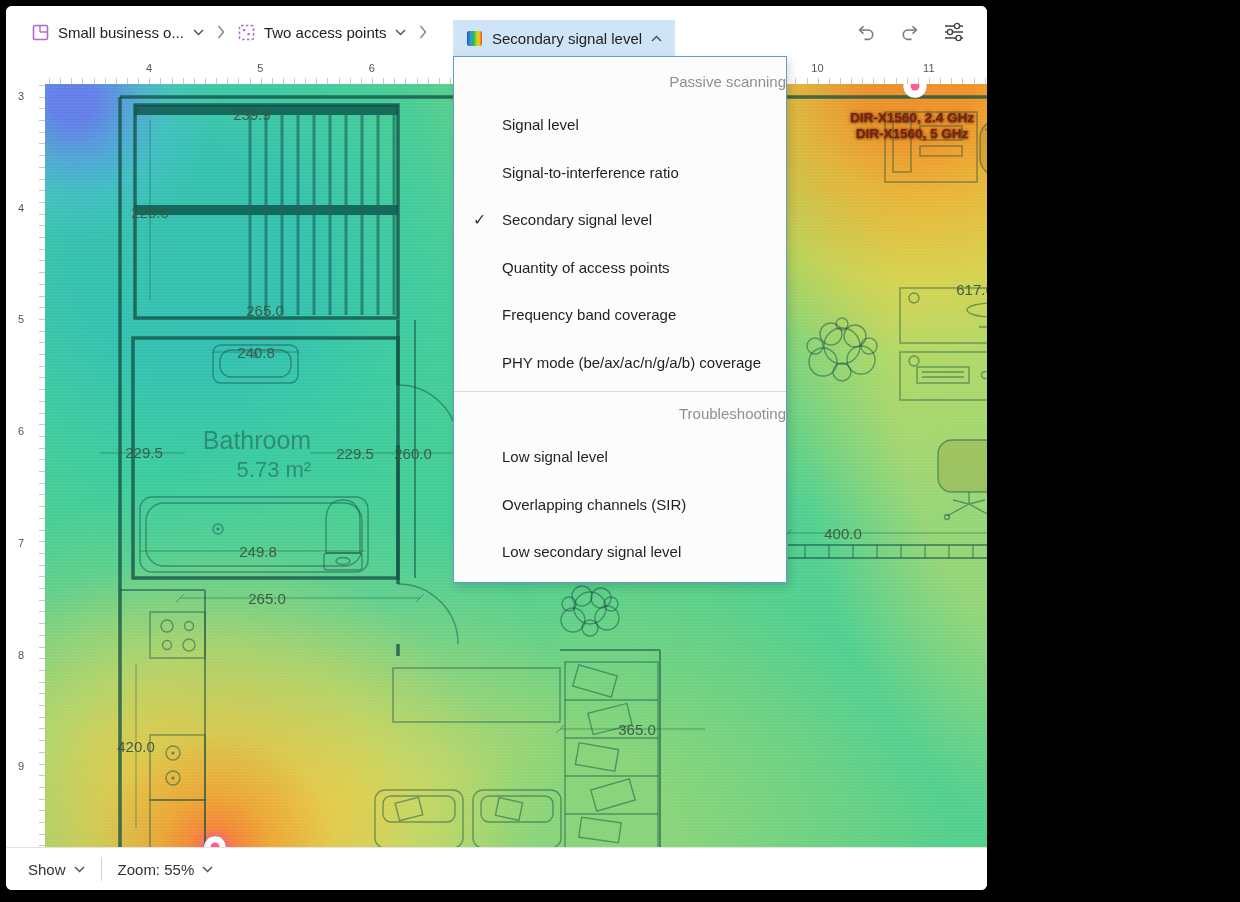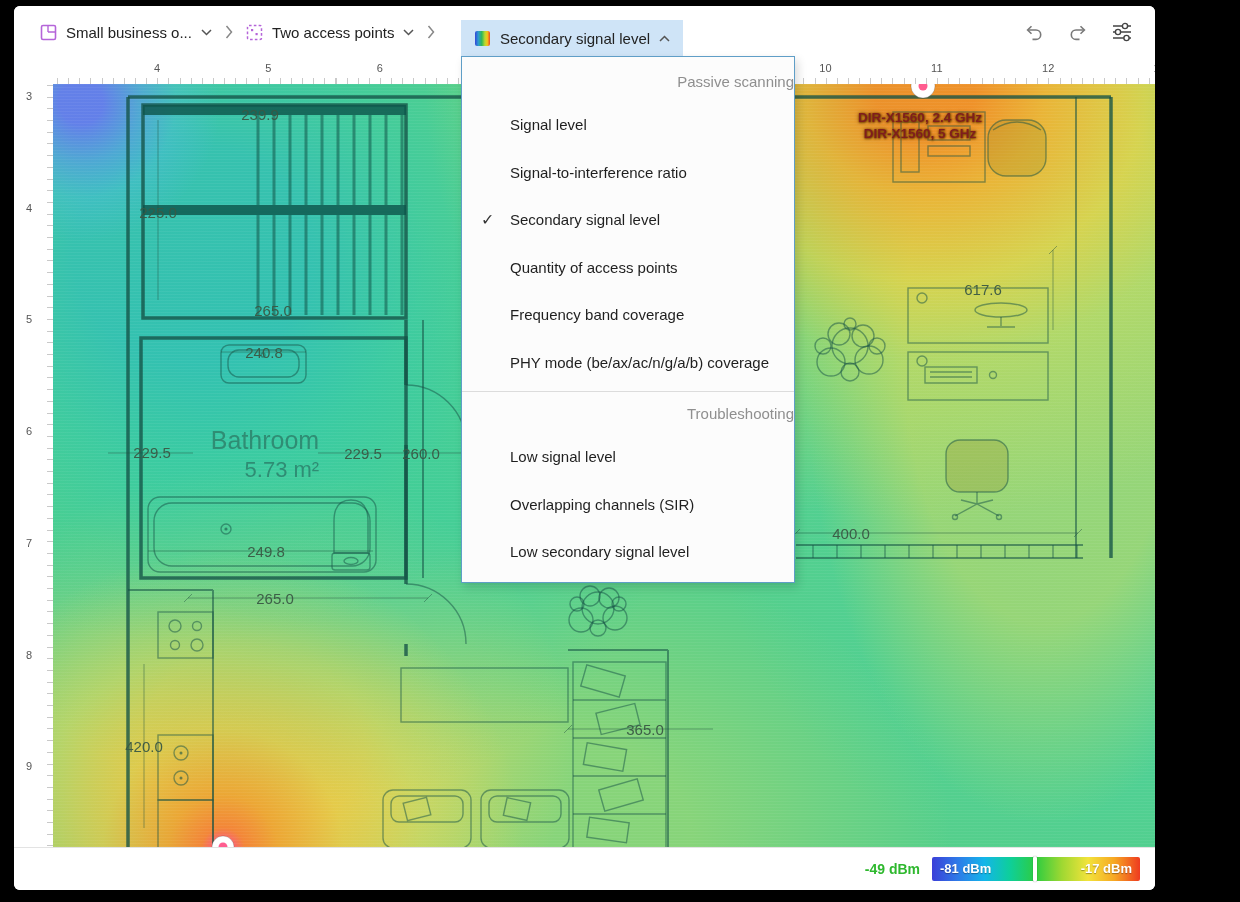--- a/index.html
+++ b/index.html
@@ -1,17 +1,17 @@
 <!DOCTYPE html>
 <html><head>
 <meta charset="utf-8">
 <style>
   html,body{margin:0;padding:0;width:1240px;height:902px;background:#000;overflow:hidden;
     font-family:"Liberation Sans",sans-serif;-webkit-font-smoothing:antialiased;}
-  .app{position:absolute;left:6px;top:6px;width:1141px;height:884px;background:#fff;border-radius:6px;overflow:hidden;margin-left:8px;}
+  .app{position:absolute;left:6px;top:6px;width:981px;height:884px;background:#fff;border-radius:6px;overflow:hidden;}
 
   
   .toolbar{position:absolute;left:0;top:0;right:0;height:52px;background:#fff;}
   .crumbs{position:absolute;left:22px;top:0;height:52px;display:flex;align-items:center;}
   .crumb{display:flex;align-items:center;gap:9px;font-size:15px;color:#222;height:36px;padding:0 4px;cursor:default;}
   .crumb .ci{width:17px;height:17px;flex:0 0 auto;}
   .crumb-sep{margin:0 9px;display:flex;align-items:center;}
   .crumb.selected{position:absolute;left:447px;top:14px;background:#cfe4f7;padding:0 13px;}
   .tool-right{position:absolute;right:22px;top:0;height:52px;display:flex;align-items:center;gap:22px;}
   .tbtn{width:22px;height:22px;display:flex;align-items:center;justify-content:center;cursor:pointer;}
@@ -392,23 +392,30 @@
         <span class="check"></span>
         <span>Overlapping channels (SIR)</span>
       </div>
       <div class="menu-item">
         <span class="check"></span>
         <span>Low secondary signal level</span>
       </div>
     </div>
 
   <div class="statusbar">
-    <div class="sb-right">
-      <span class="cursor-val" style="color: rgb(46, 184, 46);">-49 dBm</span>
-      <div class="legend" style="background: linear-gradient(90deg, rgb(59, 63, 216), rgb(46, 123, 232), rgb(19, 181, 234), rgb(14, 207, 154), rgb(46, 204, 64), rgb(159, 216, 50), rgb(242, 227, 59), rgb(247, 168, 35), rgb(238, 59, 32));">
-        <span class="lg-min">-81 dBm</span>
-        <span class="lg-max">-17 dBm</span>
-        <div class="lg-marker" style="left: calc(49.5% - 2px);"></div>
+    <div class="sb-left">
+      <div class="sb-btn">
+        <span>Show</span>
+        <svg width="11" height="7" viewBox="0 0 11 7">
+          <path d="M1 1 L5.5 5.5 L10 1" fill="none" stroke="#555" stroke-width="1.5"></path>
+        </svg>
+      </div>
+      <div class="sb-divider"></div>
+      <div class="sb-btn">
+        <span>Zoom: 55%</span>
+        <svg width="11" height="7" viewBox="0 0 11 7">
+          <path d="M1 1 L5.5 5.5 L10 1" fill="none" stroke="#555" stroke-width="1.5"></path>
+        </svg>
       </div>
     </div>
   </div>
 
 </div>
 
 </body></html>

